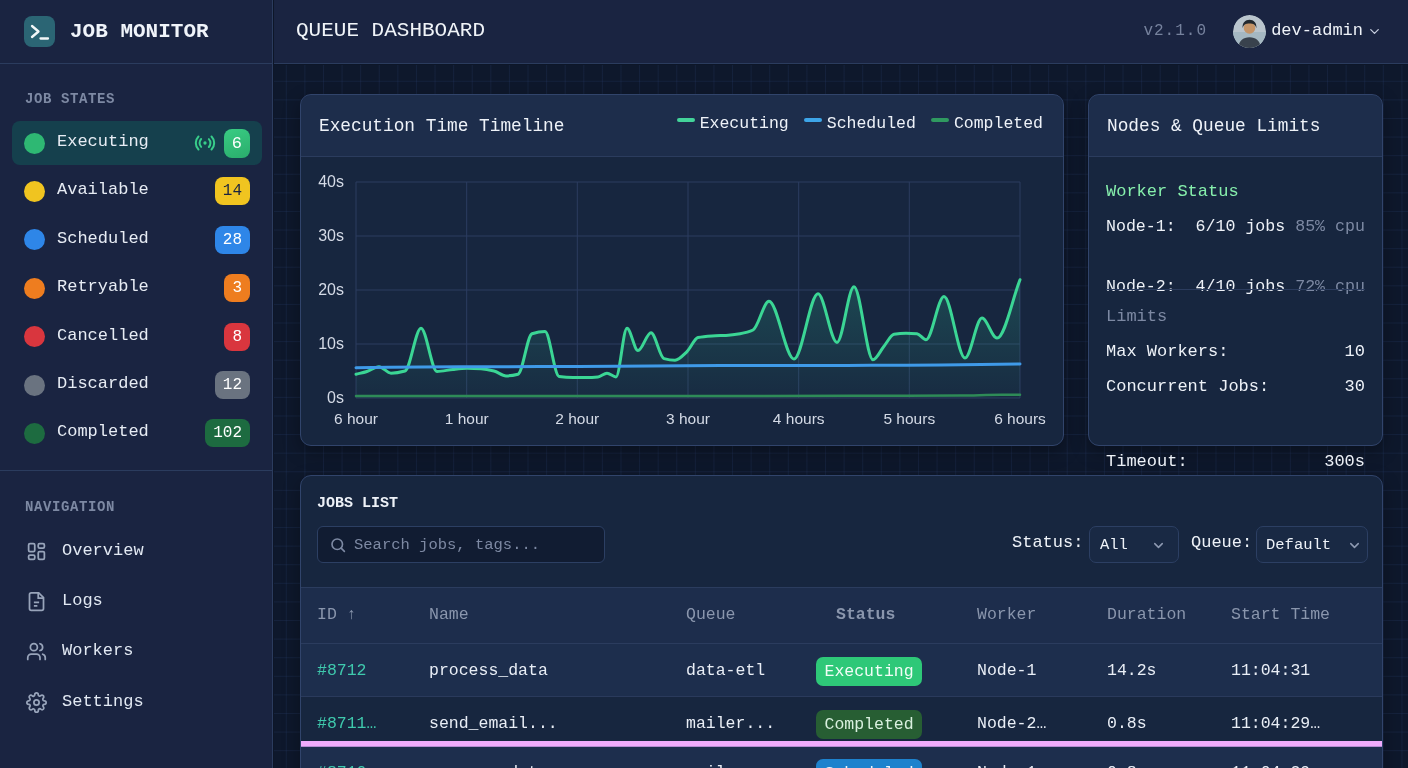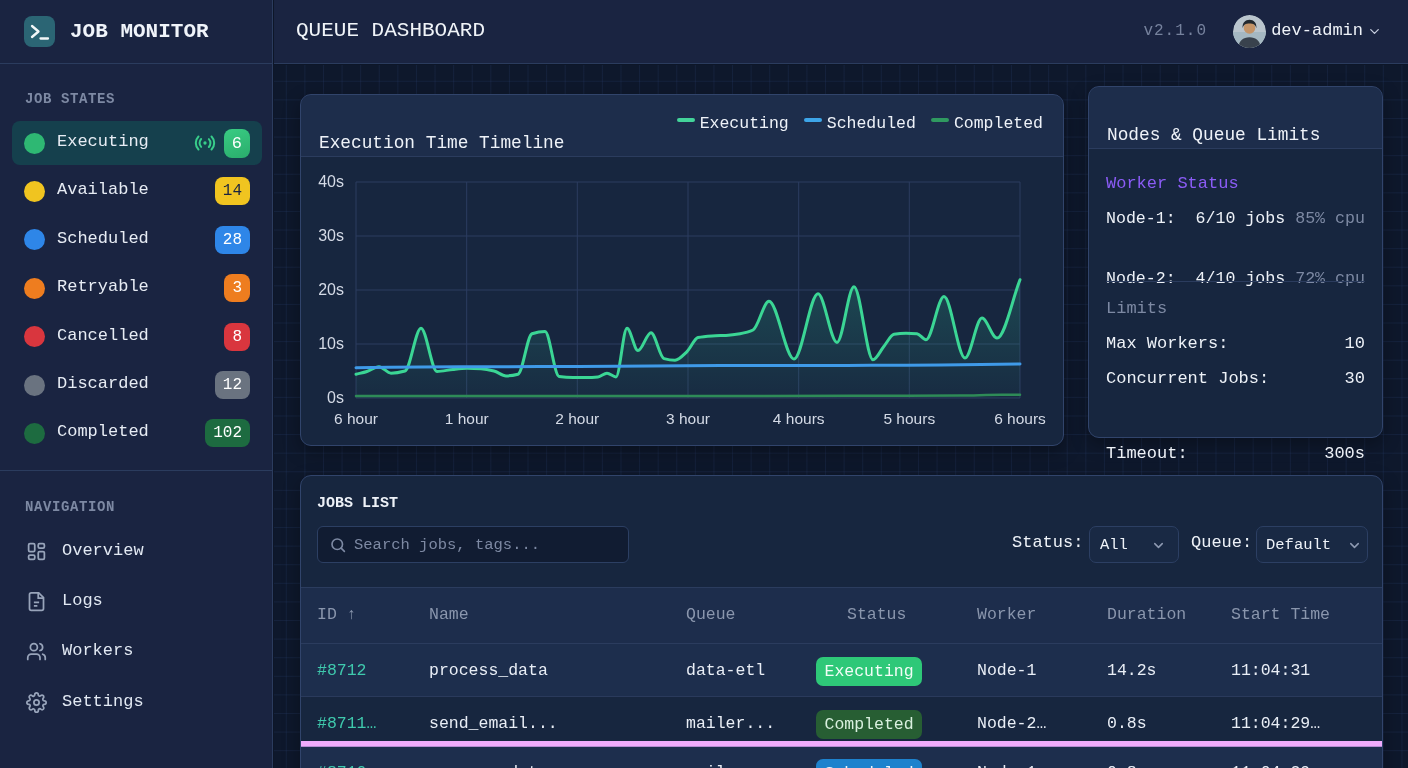--- a/index.html
+++ b/index.html
@@ -40,21 +40,21 @@
   background:
    linear-gradient(rgba(56,86,148,0.16) 1px, transparent 1px),
    linear-gradient(90deg, rgba(56,86,148,0.16) 1px, transparent 1px),
    #0e182c;
   background-size:18.6px 18.6px; background-position:-6.8px -2.8px; }
 .card { position:absolute; background:#17263f; border:1px solid #31446b;
   border-radius:11px; box-shadow:0 6px 18px rgba(0,0,0,0.32); }
 .cardhead { position:absolute; left:0; top:0; right:0; height:62px;
   background:rgba(46,67,110,0.25); border-bottom:1px solid #2b3c5e;
   border-radius:10px 10px 0 0; }
-.ctitle { position:absolute; left:18px; top:21px; font-size:17.8px; font-weight:400; color:#eef2f8;margin-top:17px; }
+.ctitle { position:absolute; left:18px; top:21px; font-size:17.8px; font-weight:400; color:#eef2f8; }
 .th { position:absolute; top:17px; font-size:16.5px; color:#8a96ad; }
 .trow { position:absolute; left:0; width:100%; height:50px; }
 .td { position:absolute; top:17px; font-size:16.5px; color:#e9eef6; }
 .badge { position:absolute; top:13px; height:29px; line-height:29px; padding:0 8.5px;
   border-radius:7px; font-size:16.5px; }
 </style>
 </head>
 <body>
 <div id="sidebar">
   <div id="logo">
@@ -208,46 +208,46 @@
         <text x="165.7" y="267" font-size="15.5" text-anchor="middle">1 hour</text>
         <text x="276.3" y="267" font-size="15.5" text-anchor="middle">2 hour</text>
         <text x="387" y="267" font-size="15.5" text-anchor="middle">3 hour</text>
         <text x="497.7" y="267" font-size="15.5" text-anchor="middle">4 hours</text>
         <text x="608.3" y="267" font-size="15.5" text-anchor="middle">5 hours</text>
         <text x="719" y="267" font-size="15.5" text-anchor="middle">6 hours</text>
       </g>
     </svg>
   </div>
 
-  <div class="card" style="left:814px;top:21px;width:295px;height:352px;">
+  <div class="card" style="left:814px;top:29px;width:295px;height:352px;">
     <div class="cardhead">
       <div class="ctitle">Nodes &amp; Queue Limits</div>
     </div>
-    <div style="position:absolute;left:17px;top:87px;font-size:17px;color:#8b5cf6;">Worker Status</div>
+    <div style="position:absolute;left:17px;top:87px;font-size:17px;color:#86efac;">Worker Status</div>
     <div style="position:absolute;left:17px;top:122px;font-size:16.6px;color:#eef2f8;white-space:pre;">Node-1:  6/10 jobs <span style="color:#7d89a3;">85% cpu</span></div>
     <div style="position:absolute;left:17px;top:157px;font-size:16.6px;color:#eef2f8;white-space:pre;margin-top:25px;">Node-2:  4/10 jobs <span style="color:#7d89a3;">72% cpu</span></div>
     <div style="position:absolute;left:17px;right:17px;top:194px;height:1px;background:#2b3c5e;"></div>
     <div style="position:absolute;left:17px;top:212px;font-size:17px;color:#7d89a3;">Limits</div>
     <div style="position:absolute;left:17px;right:17px;top:247px;font-size:17px;color:#eef2f8;display:flex;justify-content:space-between;">
         <span>Max Workers:</span>
         <span>10</span>
       </div>
     <div style="position:absolute;left:17px;right:17px;top:282px;font-size:17px;color:#eef2f8;display:flex;justify-content:space-between;">
         <span>Concurrent Jobs:</span>
         <span>30</span>
       </div>
     <div style="position:absolute;left:17px;right:17px;top:317px;font-size:17px;color:#eef2f8;display:flex;justify-content:space-between;margin-top:40px;">
         <span>Timeout:</span>
         <span>300s</span>
       </div>
   </div>
 
   <div class="card" style="left:26px;top:410px;width:1083px;height:330px;border-radius:11px 11px 0 0;">
     <div style="position:absolute;left:16px;top:19px;font-size:15px;font-weight:700;color:#eef2f8;letter-spacing:0px;">JOBS LIST</div>
-    <div style="position:absolute;left:16px;top:50px;width:312px;height:37px;border:1px solid #2c3f63;border-radius:6px;background:rgba(10,18,36,0.45);text-align:right;">
+    <div style="position:absolute;left:16px;top:50px;width:288px;height:37px;border:1px solid #2c3f63;border-radius:6px;background:rgba(10,18,36,0.45);text-align:right;">
       <svg style="position:absolute;left:11px;top:9px;" width="18" height="18" viewBox="0 0 24 24" fill="none" stroke="#7d89a3" stroke-width="2.2" stroke-linecap="round">
           <circle cx="11" cy="11" r="7"></circle>
           <line x1="20.5" y1="20.5" x2="16.2" y2="16.2"></line>
         </svg>
       <div style="position:absolute;left:36px;top:9px;font-size:15.5px;color:#7d89a3;">Search jobs, tags...</div>
     </div>
     <div style="position:absolute;left:711px;top:57px;font-size:17px;color:#eef2f8;">Status:</div>
     <div style="position:absolute;left:788px;top:50px;width:90px;height:37px;border:1px solid #2c3f63;border-radius:7px;background:rgba(28,43,74,0.5);">
       <div style="position:absolute;left:10px;top:9px;font-size:15.5px;color:#eef2f8;">All</div>
       <svg style="position:absolute;right:12px;top:11px;" width="15" height="15" viewBox="0 0 24 24" fill="none" stroke="#8e9ab2" stroke-width="2.4" stroke-linecap="round" stroke-linejoin="round">
@@ -258,21 +258,21 @@
     <div style="position:absolute;left:955px;top:50px;width:112px;height:37px;border:1px solid #2c3f63;border-radius:7px;background:rgba(28,43,74,0.5);">
       <div style="position:absolute;left:9px;top:9px;font-size:15.5px;color:#eef2f8;">Default</div>
       <svg style="position:absolute;right:5px;top:11px;" width="15" height="15" viewBox="0 0 24 24" fill="none" stroke="#8e9ab2" stroke-width="2.4" stroke-linecap="round" stroke-linejoin="round">
           <polyline points="6 9 12 15 18 9"></polyline>
         </svg>
     </div>
     <div style="position:absolute;left:0;top:111px;width:100%;height:57px;background:rgba(40,60,100,0.35);border-top:1px solid #2b3c5e;border-bottom:1px solid #2b3c5e;">
       <div class="th" style="left:16px;">ID <span style="font-size:15.5px;">↑</span></div>
       <div class="th" style="left:128px;">Name</div>
       <div class="th" style="left:385px;">Queue</div>
-      <div class="th" style="left:546px;">Status</div>
+      <div class="th" style="left:535px;font-weight:bold;">Status</div>
       <div class="th" style="left:676px;">Worker</div>
       <div class="th" style="left:806px;">Duration</div>
       <div class="th" style="left:930px;">Start Time</div>
     </div>
     <div class="trow" style="top:168px;height:52px;background:rgba(44,66,110,0.30);">
       <div class="td" style="left:16px;color:#3fc9ad;">#8712</div>
       <div class="td" style="left:128px;">process_data</div>
       <div class="td" style="left:385px;">data-etl</div>
       <div class="badge" style="left:515px;background:#2ec878;color:#f2fdf7;">Executing</div>
       <div class="td" style="left:676px;">Node-1</div>

